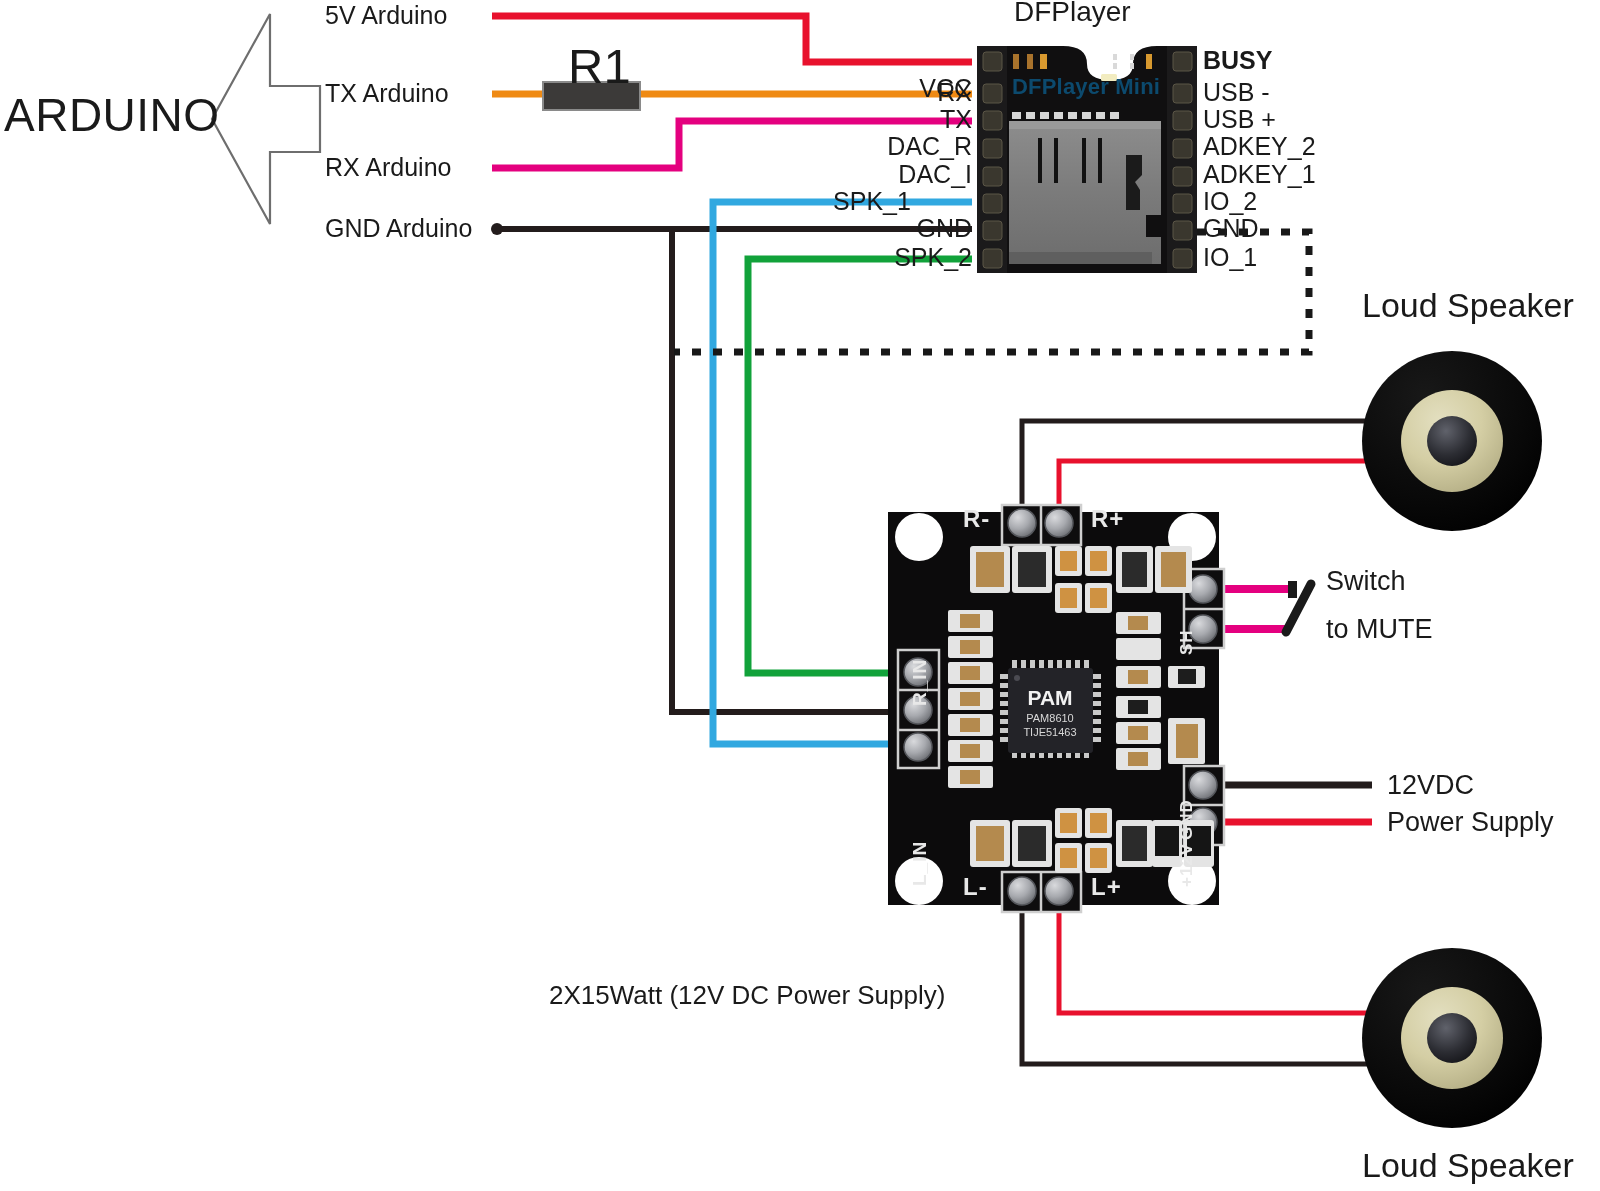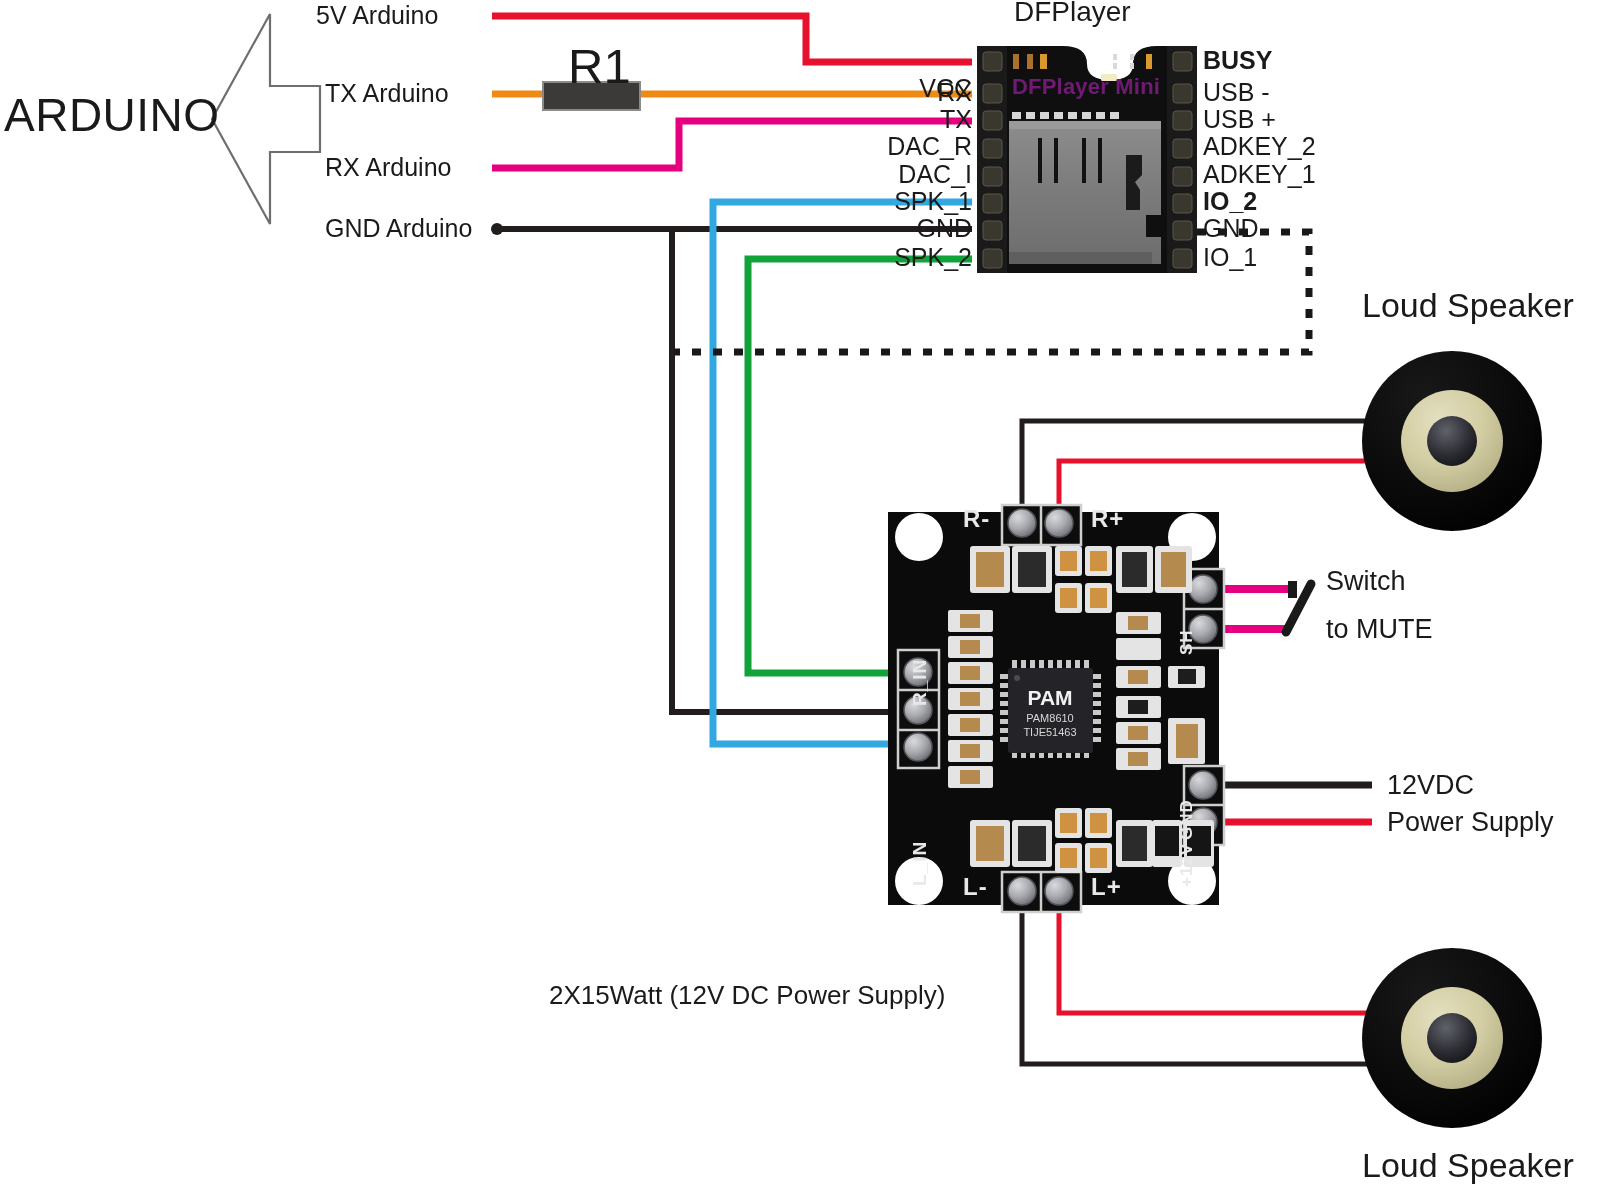--- a/index.html
+++ b/index.html
@@ -10,21 +10,21 @@
   .lbl{position:absolute;white-space:nowrap;line-height:1;}
   .arduino-word{font-size:46px;letter-spacing:.5px;}
   .pinlbl{font-size:25px;}
   .pinlbl.right{text-align:left;}
   .pinlbl.left{text-align:right;}
   .sidelbl{font-size:27px;}
   .title{font-size:28px;}
   .r1{font-size:49px;}
   .amptxt{font-size:26px;line-height:1.35;}
   .spk-label{font-size:34px;}
-  .boardname{position:absolute;color:#701a75;font-size:22px;font-weight:600;
+  .boardname{position:absolute;color:#0c4a6e;font-size:22px;font-weight:600;
              letter-spacing:.2px;white-space:nowrap;}
   .silktxt{position:absolute;color:#e8e8e8;font-size:13px;font-weight:700;
            letter-spacing:1px;white-space:nowrap;}
   .silkrot{transform-origin:0 0;}
 </style>
 </head>
 <body>
 
 <div id="stage">
 
@@ -357,44 +357,44 @@
     </g>
     <g>
       <circle cx="1452" cy="1038" r="90" fill="url(#surrGrad)"></circle>
       <circle cx="1452" cy="1038" r="51" fill="url(#coneGrad)"></circle>
       <circle cx="1452" cy="1038" r="25" fill="url(#domeGrad)"></circle>
     </g>
   </svg>
 
   <div class="lbl arduino-word" style="left:4px;top:92px;">ARDUINO</div>
 
-  <div class="lbl pinlbl" style="left:316px;top:3px;">5V Arduino</div>
+  <div class="lbl pinlbl" style="left:325px;top:3px;">5V Arduino</div>
   <div class="lbl pinlbl" style="left:325px;top:81px;">TX Arduino</div>
   <div class="lbl pinlbl" style="left:325px;top:155px;">RX Arduino</div>
   <div class="lbl pinlbl" style="left:325px;top:216px;">GND Arduino</div>
 
   <div class="lbl r1" style="left:568px;top:42px;">R1</div>
 
   <div class="lbl title" style="left:1014px;top:-2px;">DFPlayer</div>
 
   <div class="lbl pinlbl left" style="left:772px;top:48px;width:200px;margin-top:28px;">VCC</div>
   <div class="lbl pinlbl left" style="left:772px;top:80px;width:200px;">RX</div>
   <div class="lbl pinlbl left" style="left:772px;top:107px;width:200px;">TX</div>
   <div class="lbl pinlbl left" style="left:772px;top:134px;width:200px;">DAC_R</div>
   <div class="lbl pinlbl left" style="left:772px;top:162px;width:200px;">DAC_I</div>
-  <div class="lbl pinlbl left" style="left:772px;top:189px;width:200px;">SPK_1</div>
+  <div class="lbl pinlbl left" style="left:772px;top:189px;width:200px;text-align:center;">SPK_1</div>
   <div class="lbl pinlbl left" style="left:772px;top:216px;width:200px;">GND</div>
   <div class="lbl pinlbl left" style="left:772px;top:245px;width:200px;">SPK_2</div>
 
   <div class="lbl pinlbl right" style="left:1203px;top:48px;font-weight:bold;">BUSY</div>
   <div class="lbl pinlbl right" style="left:1203px;top:80px;">USB -</div>
   <div class="lbl pinlbl right" style="left:1203px;top:107px;">USB +</div>
   <div class="lbl pinlbl right" style="left:1203px;top:134px;">ADKEY_2</div>
   <div class="lbl pinlbl right" style="left:1203px;top:162px;">ADKEY_1</div>
-  <div class="lbl pinlbl right" style="left:1203px;top:189px;font-weight:bold;">IO_2</div>
+  <div class="lbl pinlbl right" style="left:1203px;top:189px;">IO_2</div>
   <div class="lbl pinlbl right" style="left:1203px;top:216px;">GND</div>
   <div class="lbl pinlbl right" style="left:1203px;top:245px;">IO_1</div>
 
   <div class="boardname" style="left:1012px;top:74px;">DFPlayer Mini</div>
 
   <div class="silktxt" style="left:963px;top:505px;font-size:24px;font-weight:700;">R-</div>
   <div class="silktxt" style="left:1091px;top:505px;font-size:24px;font-weight:700;">R+</div>
   <div class="silktxt" style="left:963px;top:873px;font-size:24px;font-weight:700;">L-</div>
   <div class="silktxt" style="left:1091px;top:873px;font-size:24px;font-weight:700;">L+</div>
 

